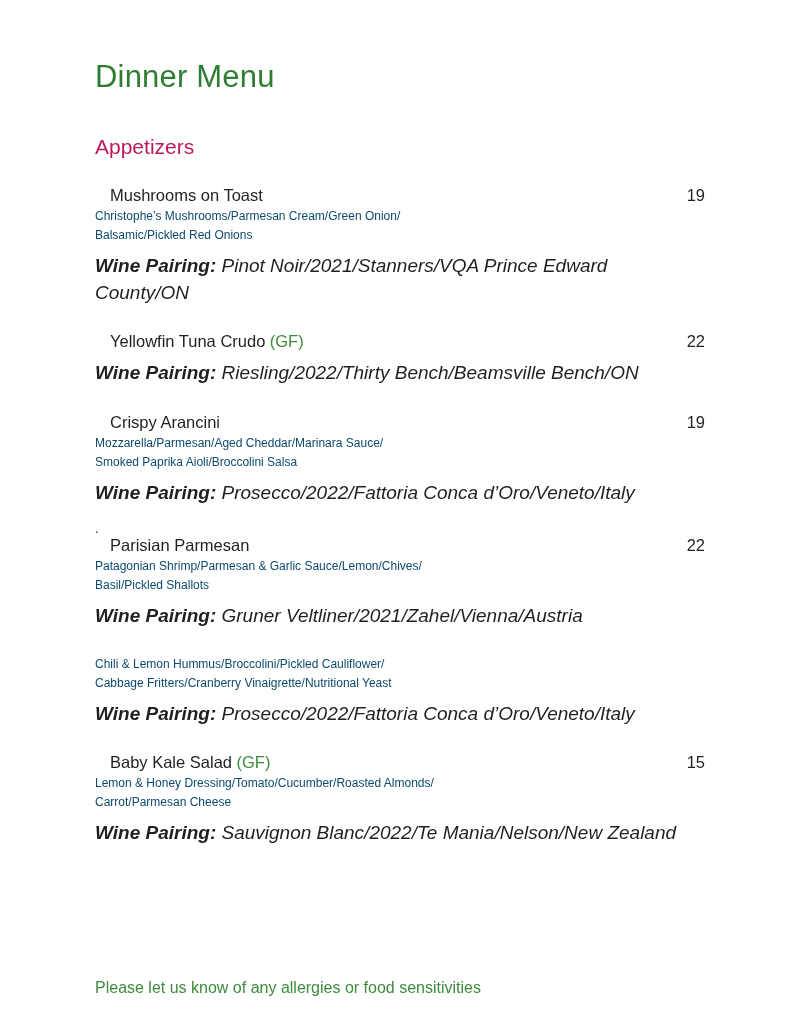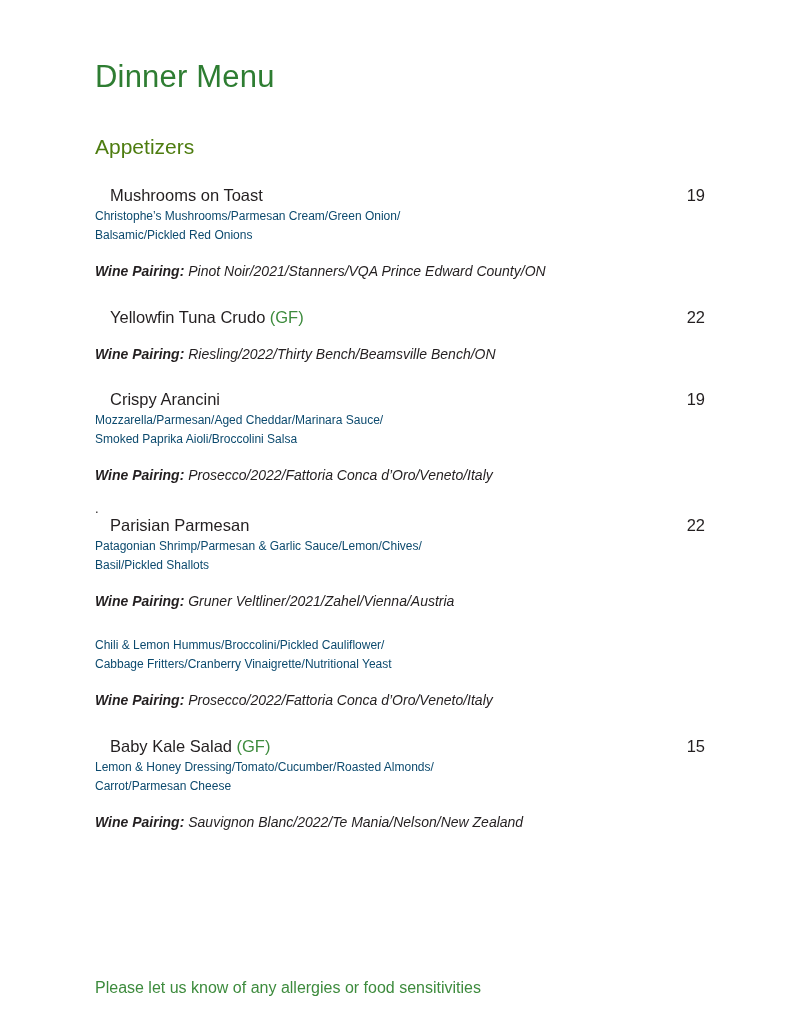--- a/index.html
+++ b/index.html
@@ -27,21 +27,21 @@
     font-weight: 400;
     color: #2e7d32;
     letter-spacing: 0.2px;
     margin: 0;
     padding-top: 8px;
     line-height: 1.1;
   }
   .section-title {
     font-size: 21px;
     font-weight: 400;
-    color: #4d7c0f;
+    color: #be185d;
     margin: 0;
     padding-top: 40px;
     line-height: 1.2;
   }
   .items {
     padding-top: 26px;
   }
   .item {
     margin-bottom: 25px;
   }
@@ -70,24 +70,24 @@
   }
   .item-desc {
     font-size: 12px;
     line-height: 1.58;
     color: #0c4a6e;
     max-width: 560px;
     margin-top: 1px;
     white-space: pre-line;
   }
   .wine {
-    font-size: 14px;
+    font-size: 19px;
     font-style: italic;
     color: #231f20;
-    margin-top: 17px;
+    margin-top: 8px;
     line-height: 1.4;
   }
   .wine-label {
     font-weight: 600;
     font-style: italic;
   }
   .stray-dot {
     font-size: 13px;
     line-height: 0.6;
     color: #231f20;

